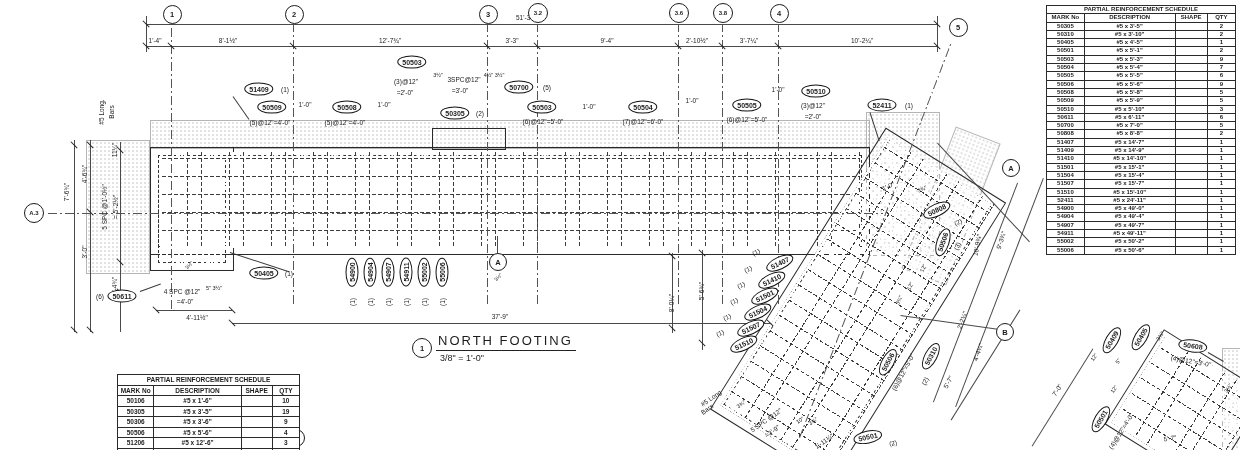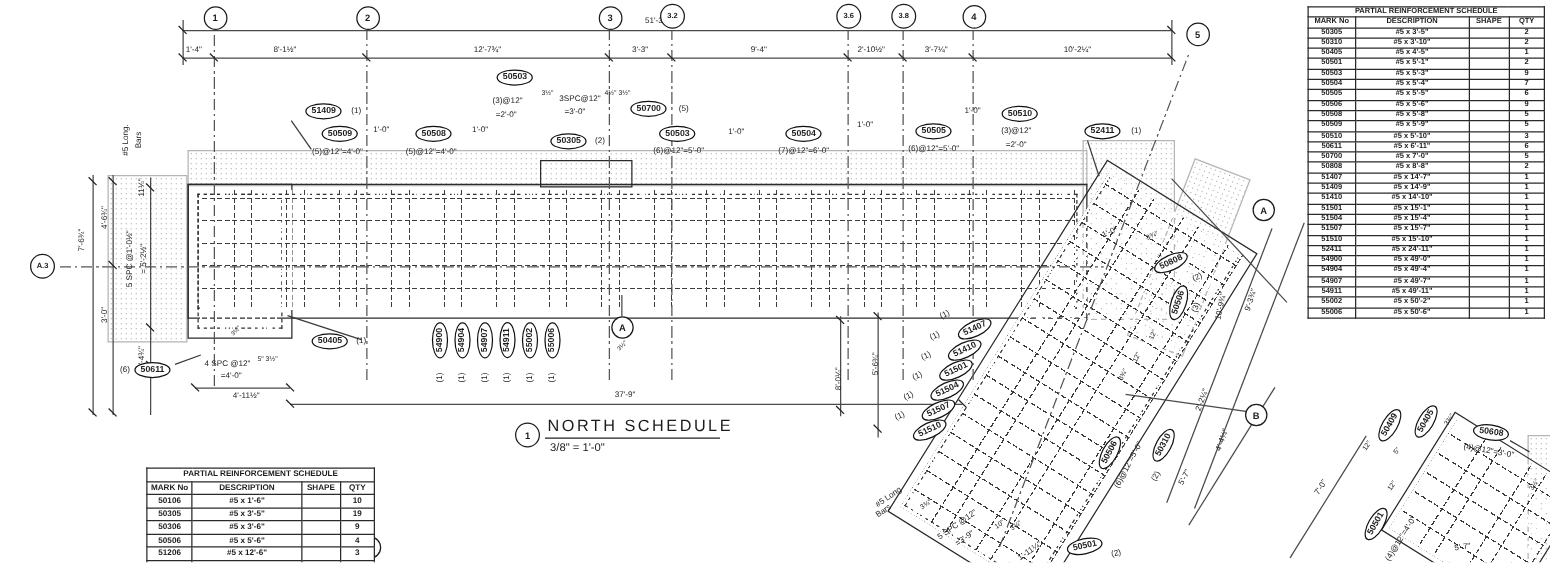--- a/index.html
+++ b/index.html
@@ -105,21 +105,21 @@
   <div class="vdim" style="left:999px;top:170px;height:245px;transform:rotate(21deg);"></div>
   <div class="vdim" style="left:985px;top:300px;height:130px;transform:rotate(32deg);"></div>
   <div class="vdim" style="left:1062px;top:340px;height:115px;transform:rotate(32deg);"></div>
 
   <div class="ldr" style="left:233px;top:96px;width:28px;transform:rotate(55deg);"></div>
   <div class="ldr" style="left:140px;top:291px;width:22px;transform:rotate(-20deg);"></div>
   <div class="ldr" style="left:230px;top:252px;width:62px;transform:rotate(18deg);"></div>
   <div class="ldr" style="left:870px;top:112px;width:30px;transform:rotate(72deg);"></div>
   <div class="ldr" style="left:1208px;top:352px;width:18px;transform:rotate(30deg);"></div>
 
-  <div id="title-text">NORTH SCHEDULE</div>
+  <div id="title-text">NORTH FOOTING</div>
   <div id="title-underline"></div>
   <div id="title-scale">3/8" = 1'-0"</div>
 
   <table class="sched" id="sched-right">
     <thead>
       <tr>
           <th colspan="4" class="sched-title">PARTIAL REINFORCEMENT SCHEDULE</th>
         </tr>
       <tr class="hdr">
           <th style="width: 20%;">MARK No</th>

